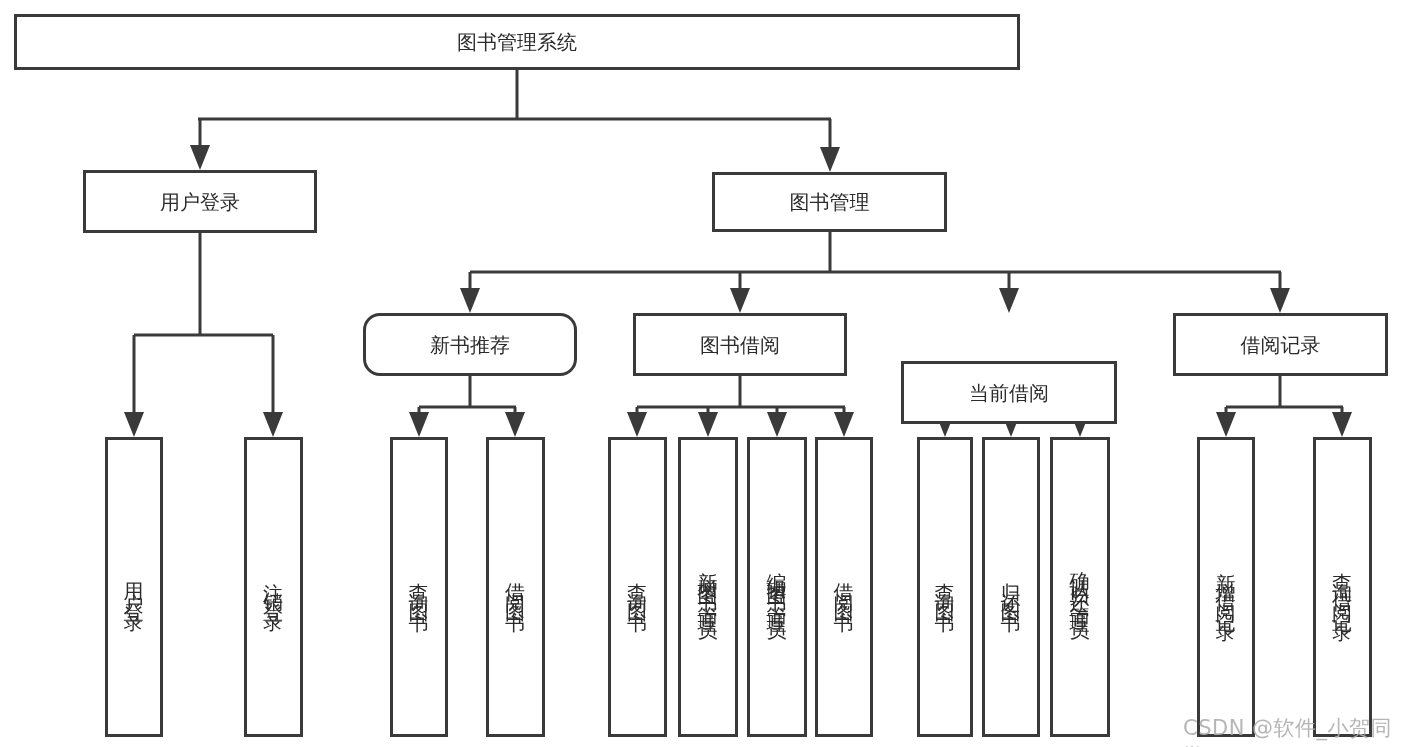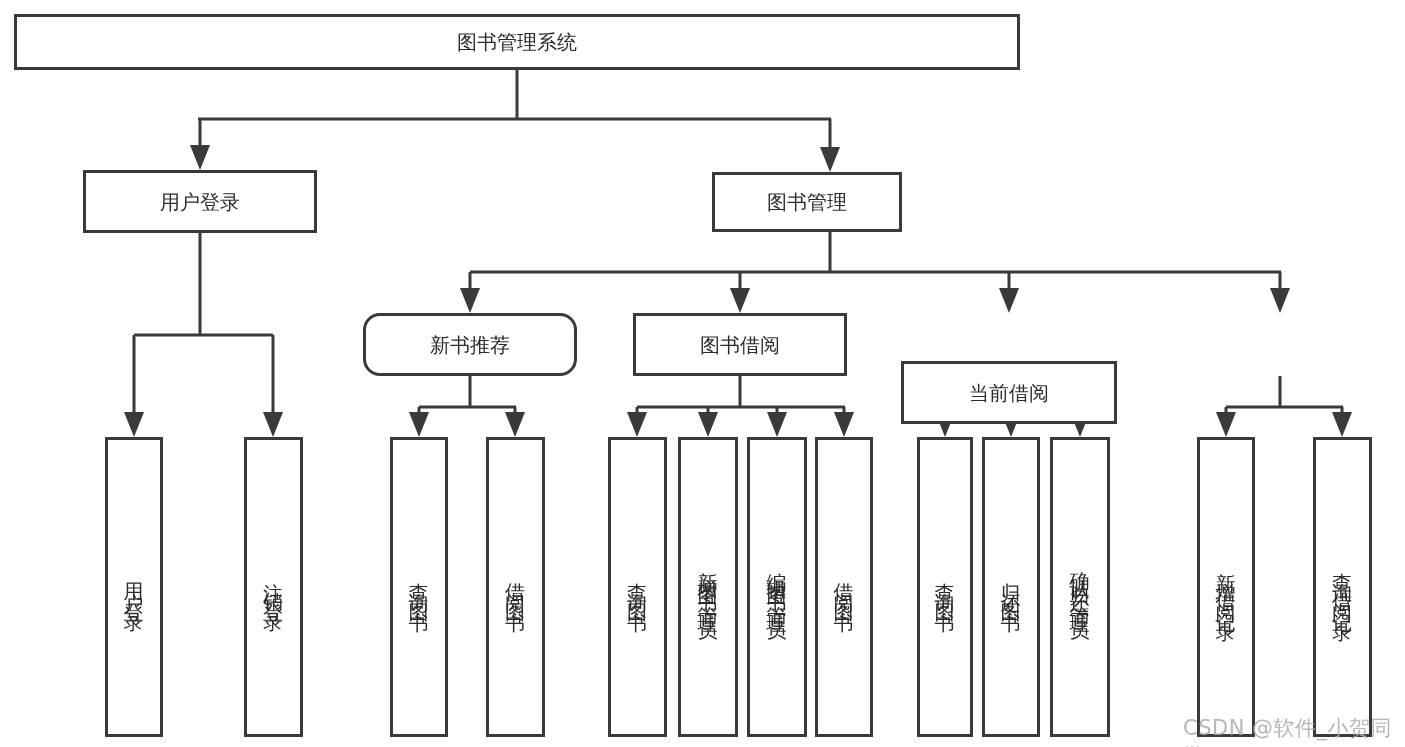--- a/index.html
+++ b/index.html
@@ -16,21 +16,21 @@
     display:flex;align-items:center;justify-content:center;
     font-size:20px;line-height:1;z-index:2;white-space:nowrap;text-align:center;
   }
   .vnode{
     writing-mode:vertical-rl;text-orientation:mixed;
     letter-spacing:10px;white-space:normal;
   }
   
   .n-root{left:14px;top:14px;width:1006px;height:56px;}
   .n-l2a{left:83px;top:170px;width:234px;height:63px;}
-  .n-l2b{left:712px;top:172px;width:190px;height:60px;}
+  .n-l2b{left:712px;top:172px;width:235px;height:60px;}
   .n-l3a{left:363px;top:313px;width:214px;height:63px;border-radius:17px;}
   .n-l3b{left:633px;top:313px;width:214px;height:63px;}
   .n-l3c{left:901px;top:313px;width:216px;height:63px;margin-top:48px;}
   .n-l3d{left:1173px;top:313px;width:215px;height:63px;}
   
   .leaf{top:437px;height:300px;}
   .n-a0{left:105px;width:58px;}
   .n-a1{left:244px;width:59px;}
   .n-b0{left:390px;width:58px;}
   .n-b1{left:486px;width:59px;}
@@ -94,20 +94,21 @@
   </svg>
 
   <div class="node n-root">图书管理系统</div>
 
   <div class="node n-l2a">用户登录</div>
   <div class="node n-l2b">图书管理</div>
 
   <div class="node n-l3a">新书推荐</div>
   <div class="node n-l3b">图书借阅</div>
   <div class="node n-l3c">当前借阅</div>
+  <div class="node n-l3d">借阅记录</div>
 
   <div class="node vnode leaf n-a0">用户登录</div>
   <div class="node vnode leaf n-a1">注销登录</div>
 
   <div class="node vnode leaf n-b0">查询图书</div>
   <div class="node vnode leaf n-b1">借阅图书</div>
 
   <div class="node vnode leaf n-c0">查询图书</div>
   <div class="node vnode leaf n-c1">新增图书（管理员）</div>
   <div class="node vnode leaf n-c2">编辑图书（管理员）</div>

